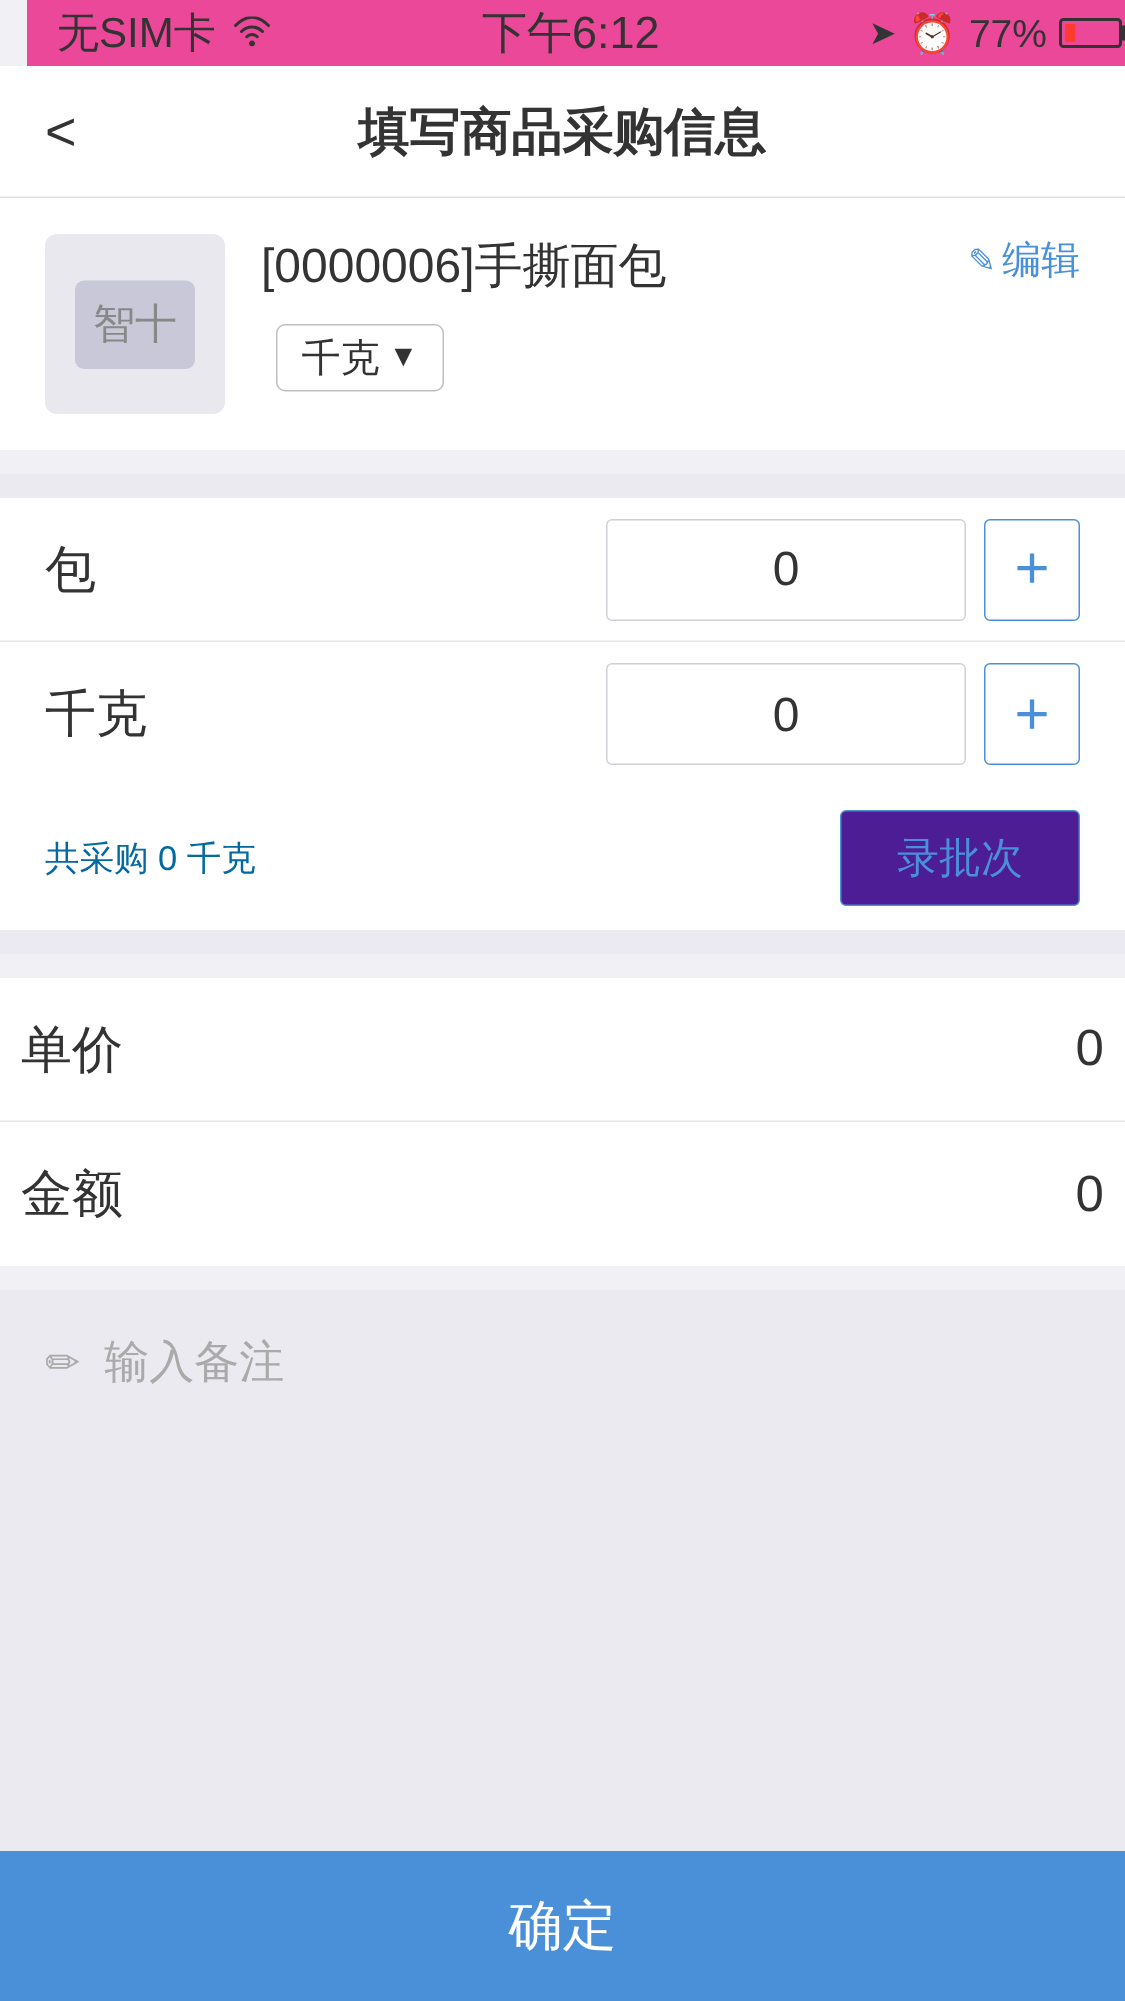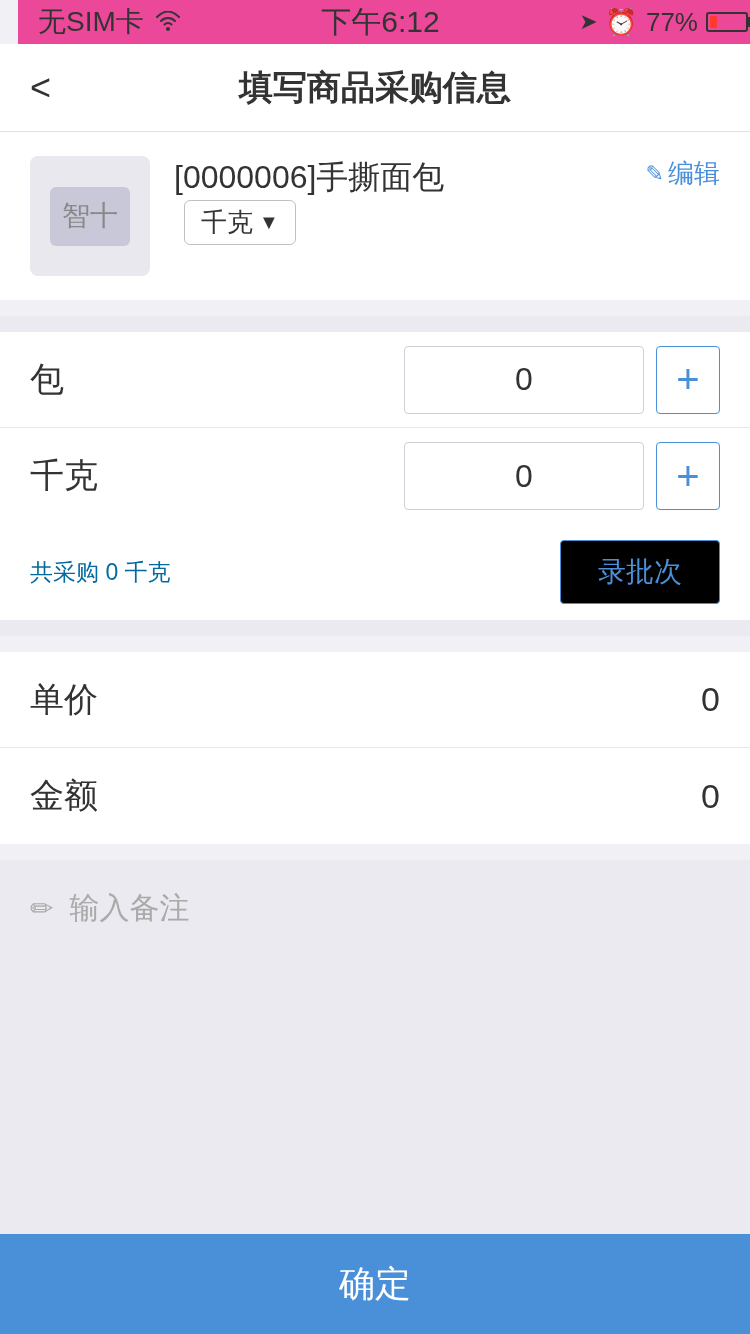--- a/index.html
+++ b/index.html
@@ -110,20 +110,21 @@
       color: #888;
       font-size: 28px;
     }
     .product-info {
       flex: 1;
     }
     .product-header {
       display: flex;
       justify-content: space-between;
       align-items: flex-start;
+      margin-bottom: 16px;
     }
     .product-name {
       font-size: 32px;
       color: #333;
       font-weight: 500;
     }
     .edit-btn {
       color: #4a90d9;
       font-size: 26px;
       display: flex;
@@ -242,37 +243,37 @@
       font-size: 23px;
       color: #0369a1;
     }
     .batch-btn {
       width: 160px;
       height: 64px;
       border: 1px solid #4a90d9;
       border-radius: 4px;
       color: #4a90d9;
       font-size: 28px;
-      background: #000000;
+      background: #4c1d95;
       display: flex;
       align-items: center;
       justify-content: center;
       cursor: pointer;
       margin-left: 41px;
     }
 
     
     .info-section {
       background: #fff;
       margin-top: 16px;
     }
     .info-row {
       display: flex;
       align-items: center;
-      padding: 0 30px;
+      padding: 0 14px;
       height: 96px;
       border-bottom: 1px solid #e8e8ee;
       justify-content: space-between;
       gap: 14px;
     }
     .info-row:last-child {
       border-bottom: none;
     }
     .info-label {
       font-size: 34px;

